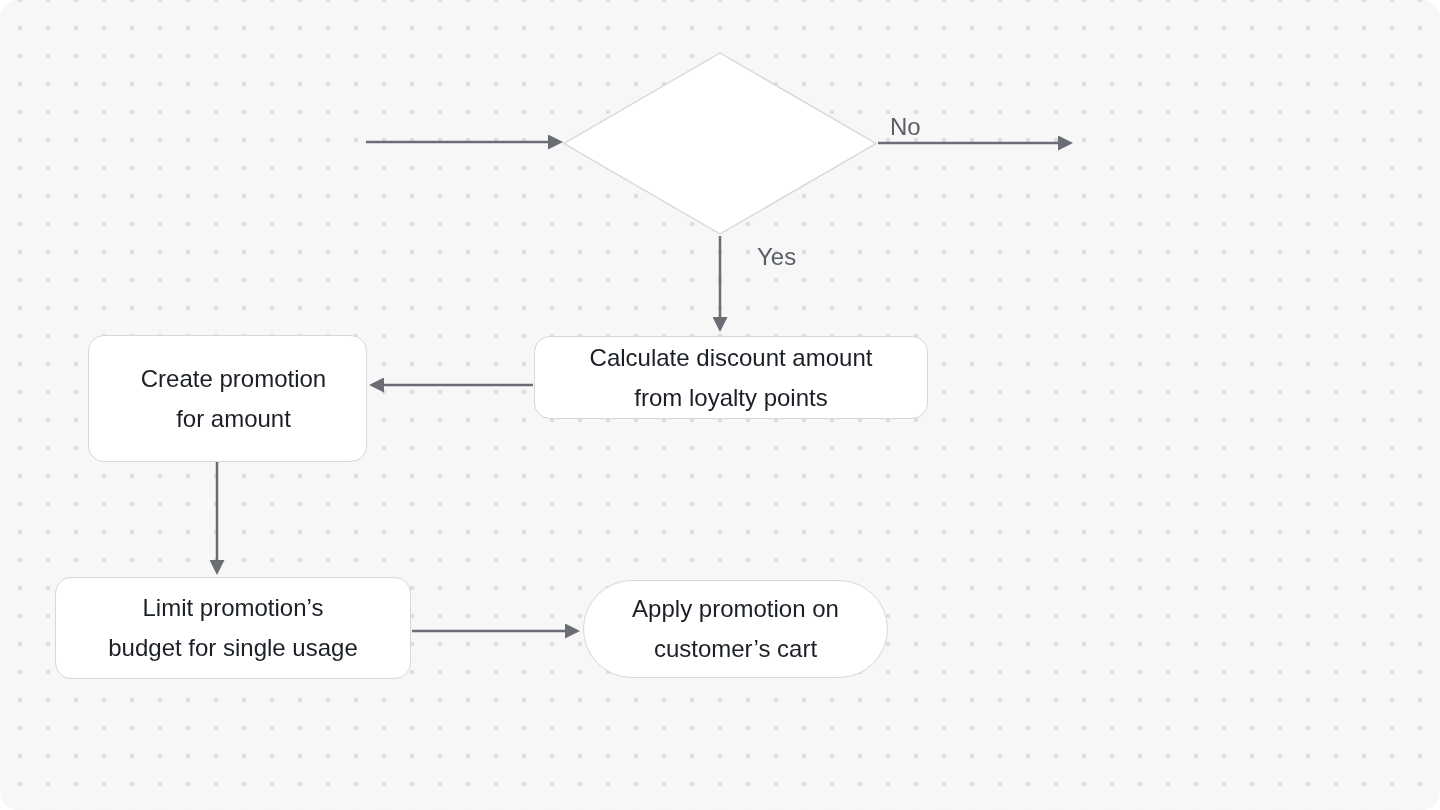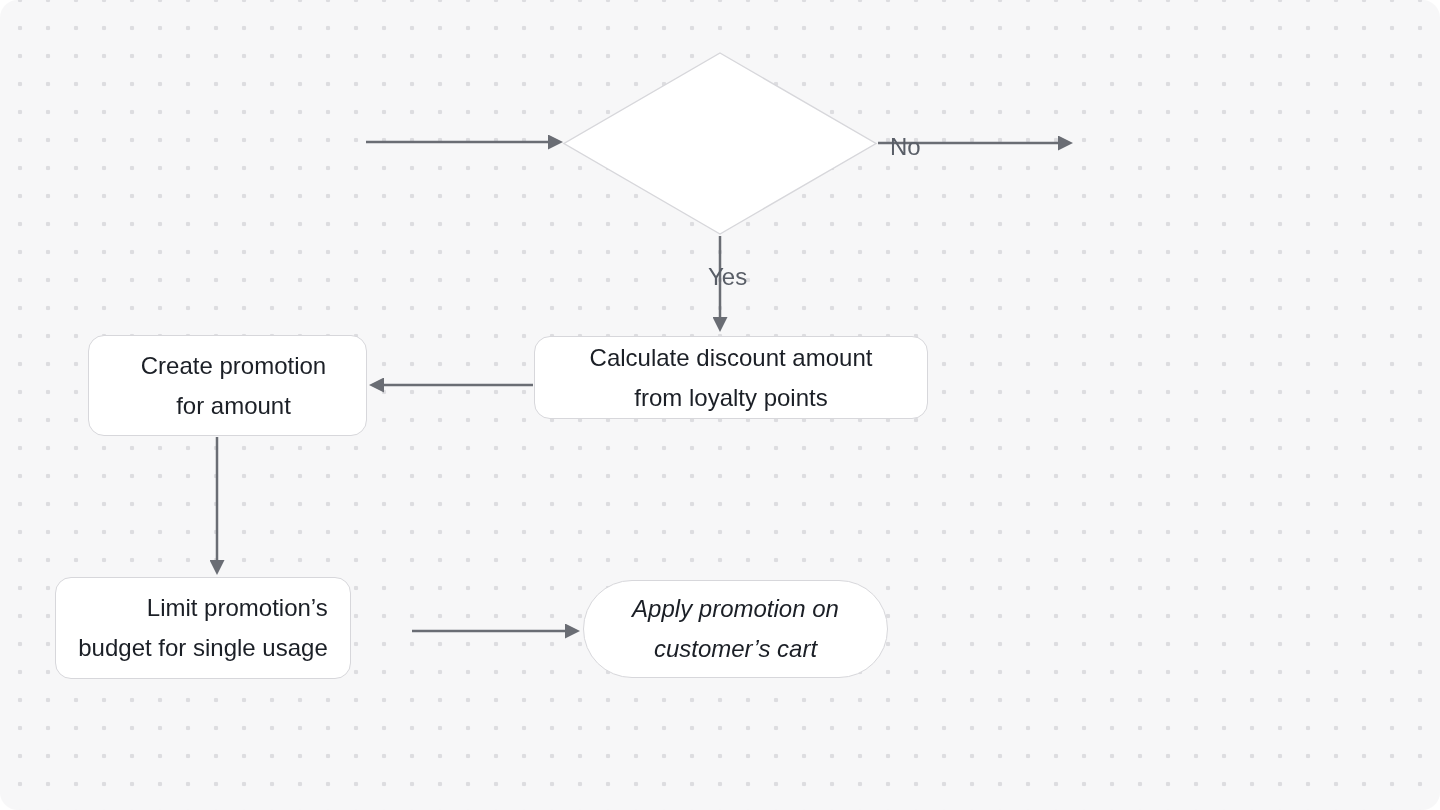--- a/index.html
+++ b/index.html
@@ -40,32 +40,32 @@
   .terminator-lg{border-radius:49px;}
   .terminator-sm{border-radius:30px;}
   .process{border-radius:16px;}
   .decision-wrap{background:transparent;border:none;}
   .decision-wrap svg{position:absolute;inset:0;overflow:visible;}
   .decision-wrap polygon{fill:var(--node-bg);stroke:var(--node-border);stroke-width:1.4;}
   .decision-label{position:relative;z-index:1;}
   .edge-label{
     position:absolute;
     color:var(--edge-label);
-    font-size:24px;line-height:30px;margin-top:20px;
+    font-size:24px;line-height:30px;
   }
   
   #node-start  {left:65px;  top:92px;  width:300px; height:98px;}
   #node-decision{left:563px; top:52px;  width:314px; height:183px;}
   #node-error  {left:1075px;top:114px; width:246px; height:60px;}
   #node-calc   {left:534px; top:336px; width:394px; height:83px;}
-  #node-create {left:88px;  top:335px; width:279px; height:101px;padding-left:12px;}
-  #node-limit  {left:55px;  top:577px; width:296px; height:102px;text-align:right;}
-  #node-apply  {left:583px; top:580px; width:305px; height:98px;font-style:italic;}
+  #node-create {left:88px;  top:335px; width:279px; height:127px;padding-left:12px;}
+  #node-limit  {left:55px;  top:577px; width:356px; height:102px;}
+  #node-apply  {left:583px; top:580px; width:305px; height:98px;}
   #edge-label-no {left:890px;top:112px;}
-  #edge-label-yes{left:708px;top:242px;}
+  #edge-label-yes{left:757px;top:242px;}
 </style>
 </head>
 <body>
 
 <div class="stage">
   <div class="canvas">
 
     <svg class="edges" width="1440" height="810" viewBox="0 0 1440 810">
       <defs>
         <marker id="arrow" viewBox="0 0 10 10" refX="2" refY="5" markerWidth="6" markerHeight="6" orient="auto-start-reverse">

